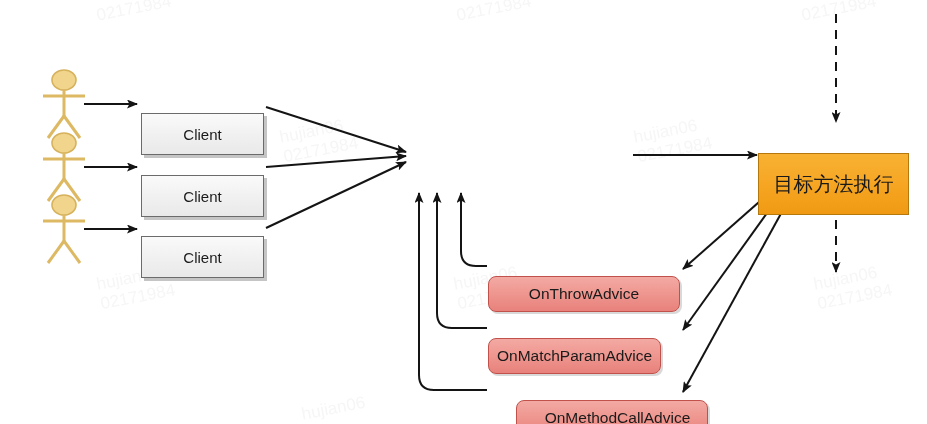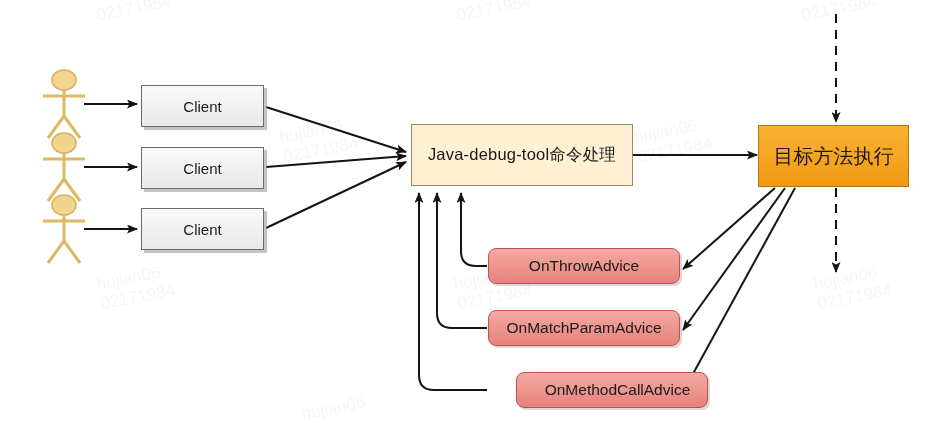--- a/index.html
+++ b/index.html
@@ -40,20 +40,21 @@
   }
 
   .node {
     position: absolute;
     box-sizing: border-box;
     display: flex;
     align-items: center;
     justify-content: center;
     text-align: center;
     color: #1a1a1a;
+    margin-top: 28px;
   }
 
   .client-box {
     background: linear-gradient(to bottom, #fafafa 0%, #f0f0f0 55%, #e9e9e9 100%);
     border: 1px solid #6b6b6b;
     box-shadow: 3px 3px 0 rgba(150,150,150,0.55);
     font-size: 15px;
   }
 
   .cmd-box {
@@ -177,31 +178,28 @@
   <div class="node client-box" style="left:141px; top:85px;  width:123px; height:42px;">
     <span>Client</span>
   </div>
   <div class="node client-box" style="left:141px; top:147px; width:123px; height:42px;">
     <span>Client</span>
   </div>
   <div class="node client-box" style="left:141px; top:208px; width:123px; height:42px;">
     <span>Client</span>
   </div>
 
-  <div class="node cmd-box" style="left:411px; top:124px; width:222px; height:62px;">
-    <span>Java-debug-tool命令处理</span>
-  </div>
 
   <div class="node target-box" style="left:758px; top:125px; width:151px; height:62px;">
     <span>目标方法执行</span>
   </div>
 
   <div class="node advice-box" style="left:488px; top:248px; width:192px; height:36px;">
     <span>OnThrowAdvice</span>
   </div>
-  <div class="node advice-box" style="left:488px; top:310px; width:192px; height:36px;">
+  <div class="node advice-box" style="left:488px; top:310px; width:173px; height:36px;">
     <span>OnMatchParamAdvice</span>
   </div>
   <div class="node advice-box" style="left:516px; top:372px; width:192px; height:36px;padding-left:11px;">
     <span>OnMethodCallAdvice</span>
   </div>
 
 </div>
 
 </body></html>

